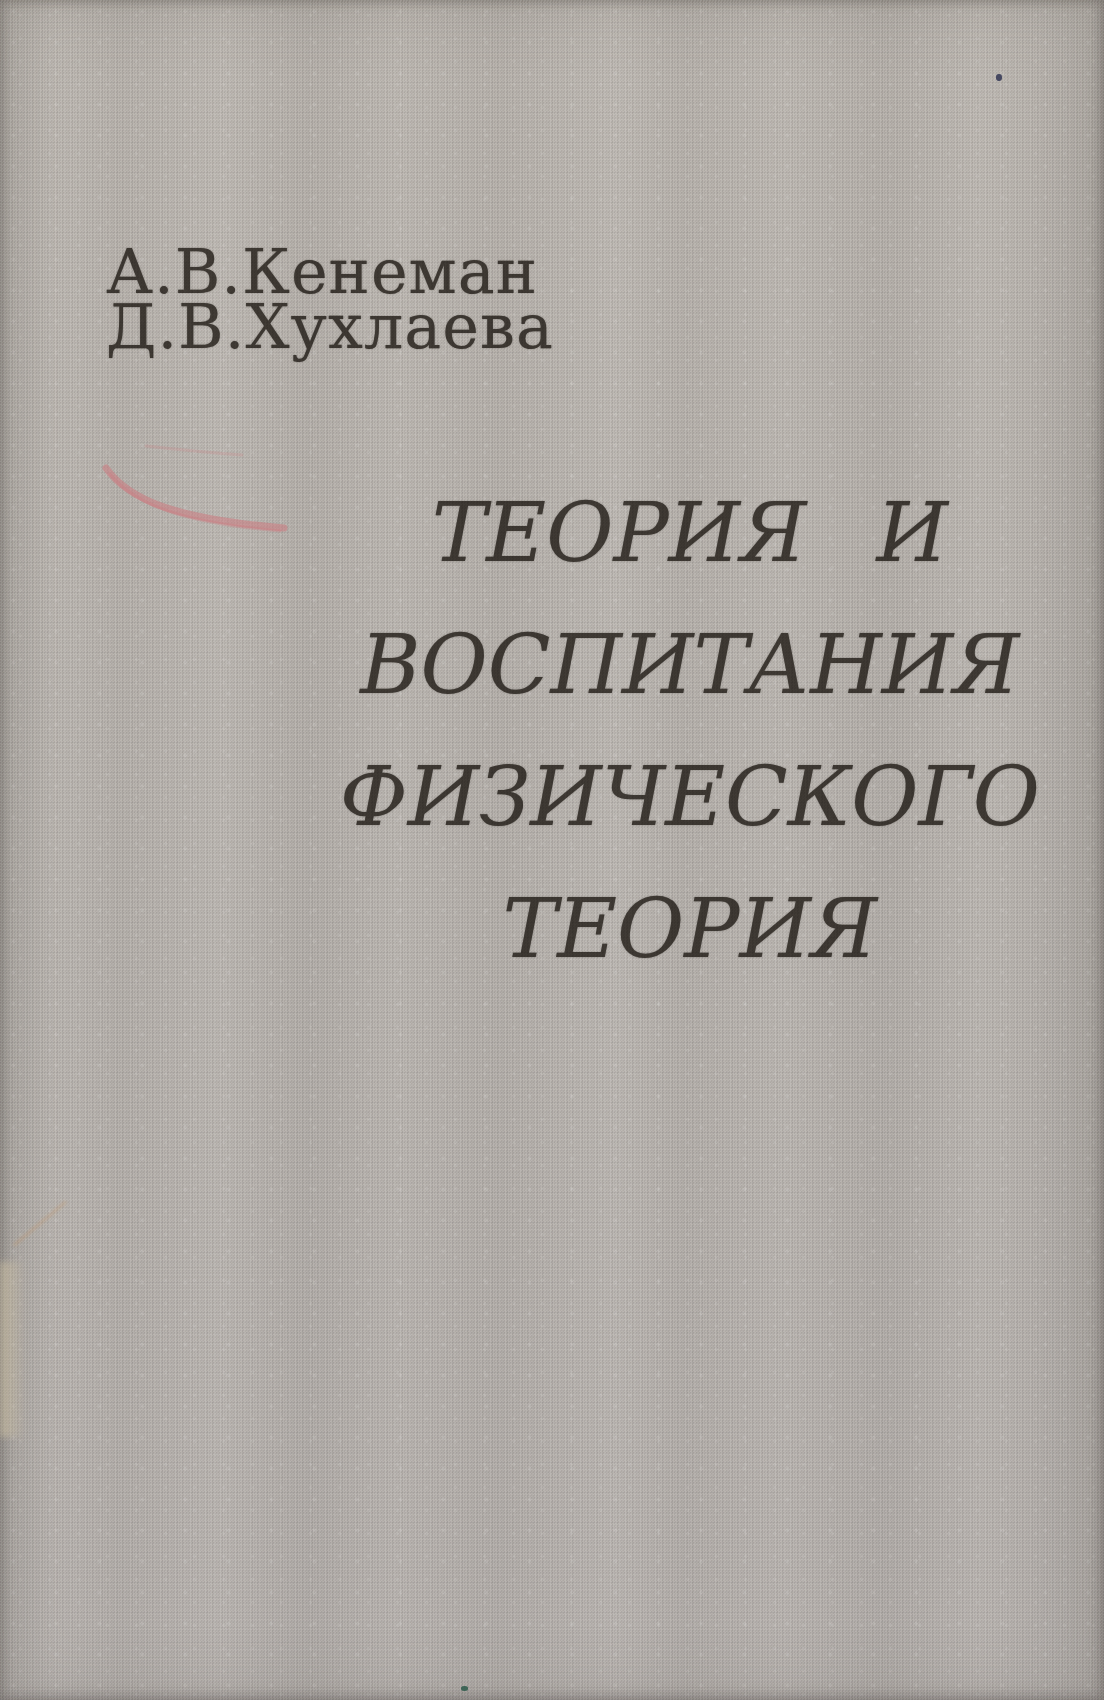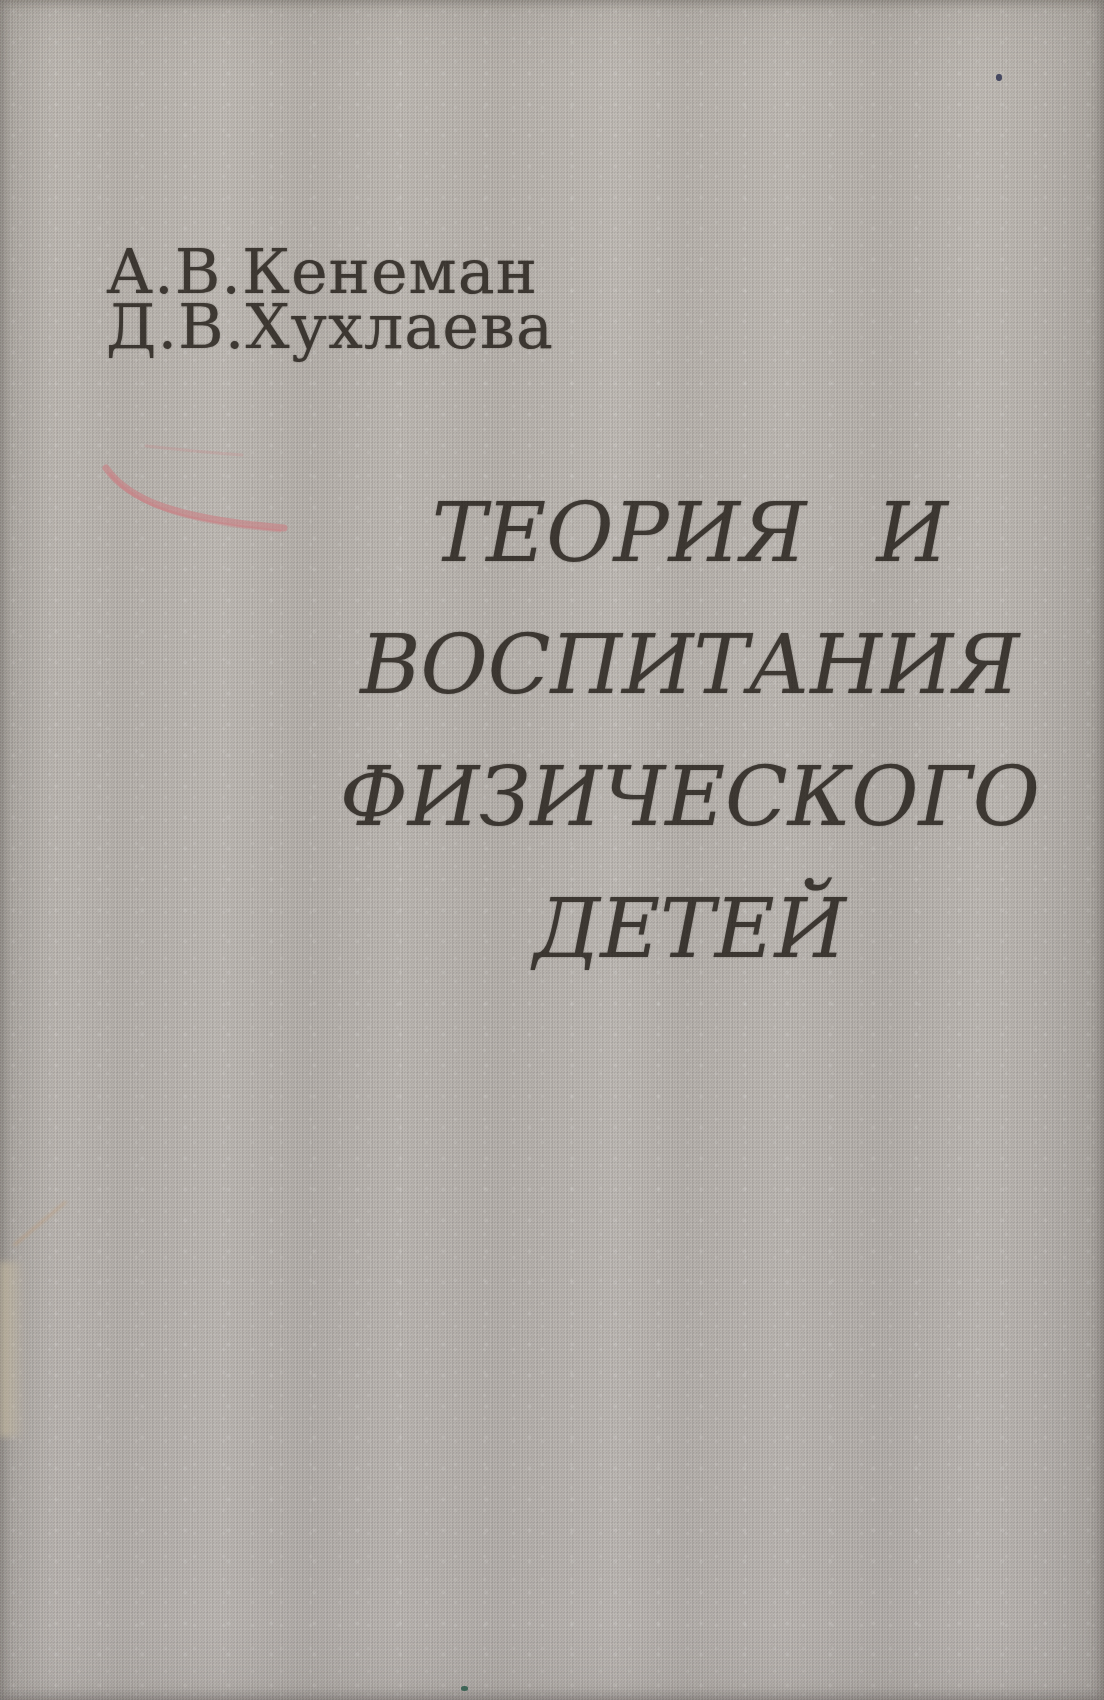--- a/index.html
+++ b/index.html
@@ -129,21 +129,21 @@
 
   <div class="author-block">
     <div>А.В.Кенеман</div>
     <div>Д.В.Хухлаева</div>
   </div>
 
   <div class="title-block">
     <div class="t0">ТЕОРИЯ И</div>
     <div class="t2">ВОСПИТАНИЯ</div>
     <div class="t3">ФИЗИЧЕСКОГО</div>
-    <div class="t4">ДЕТЕЙ</div>
+    <div class="t4">ТЕОРИЯ</div>
   </div>
 
   <svg class="marks-svg" viewBox="0 0 1104 1700" xmlns="http://www.w3.org/2000/svg">
     <path d="M 106 468 C 130 502, 180 519, 284 528" fill="none" style="stroke: var(--pencil-mark)" stroke-width="7" stroke-linecap="round" opacity="0.55"></path>
     <path d="M 110 474 C 136 506, 186 523, 280 531" fill="none" style="stroke: var(--pencil-mark)" stroke-width="3" stroke-linecap="round" opacity="0.35"></path>
     <path d="M 146 446 Q 200 452 242 455" fill="none" style="stroke: var(--pencil-mark)" stroke-width="3" stroke-linecap="round" opacity="0.22"></path>
   </svg>
 
   <div class="speck speck-top-right"></div>
   <div class="speck speck-bottom"></div>

